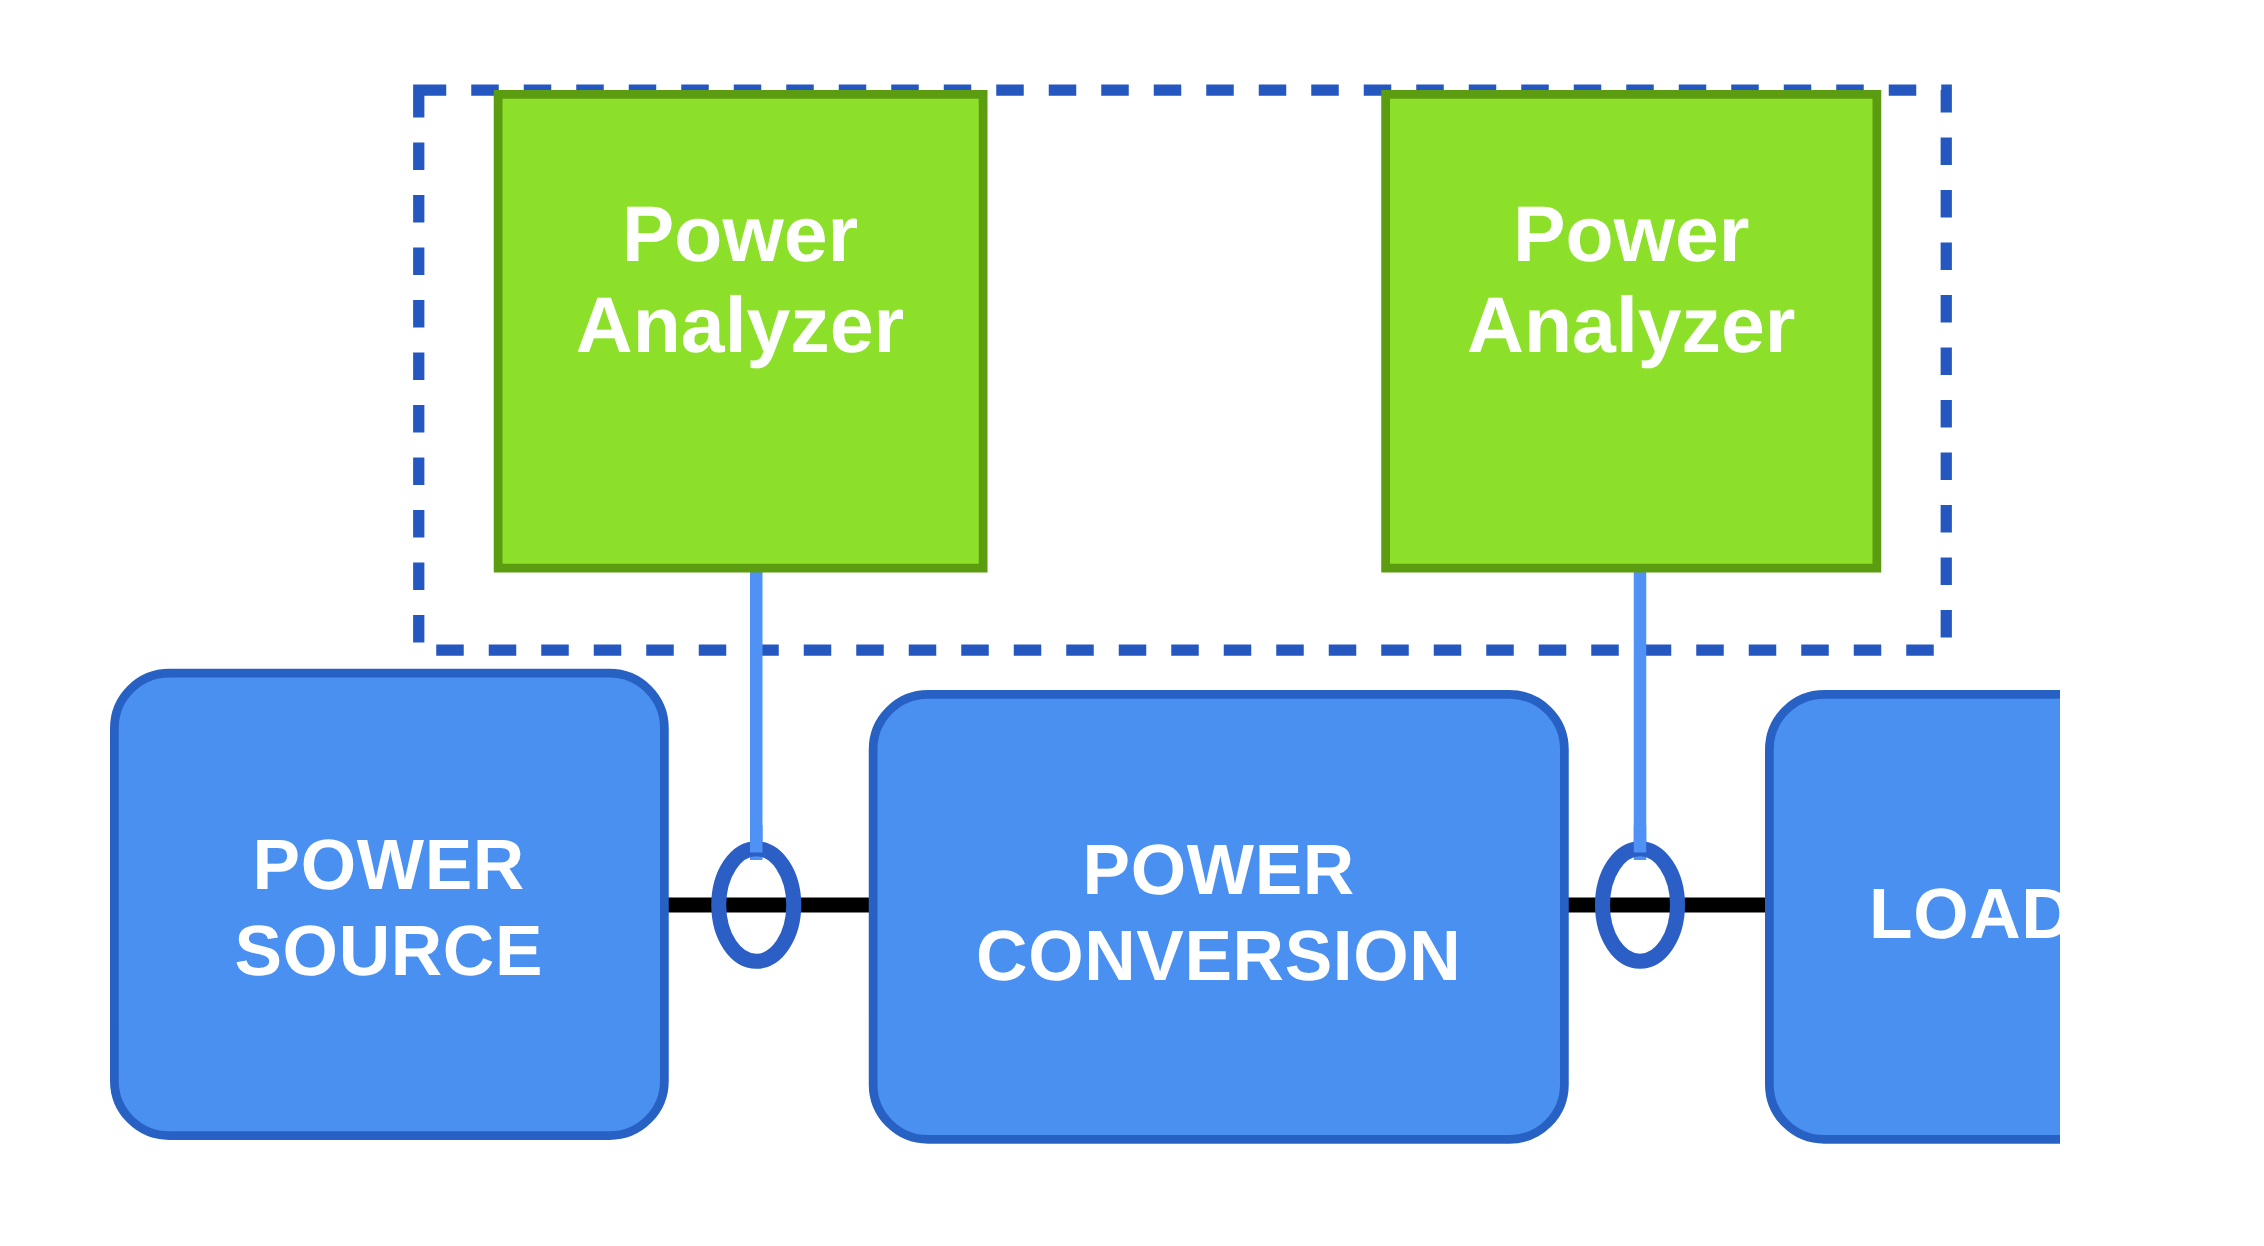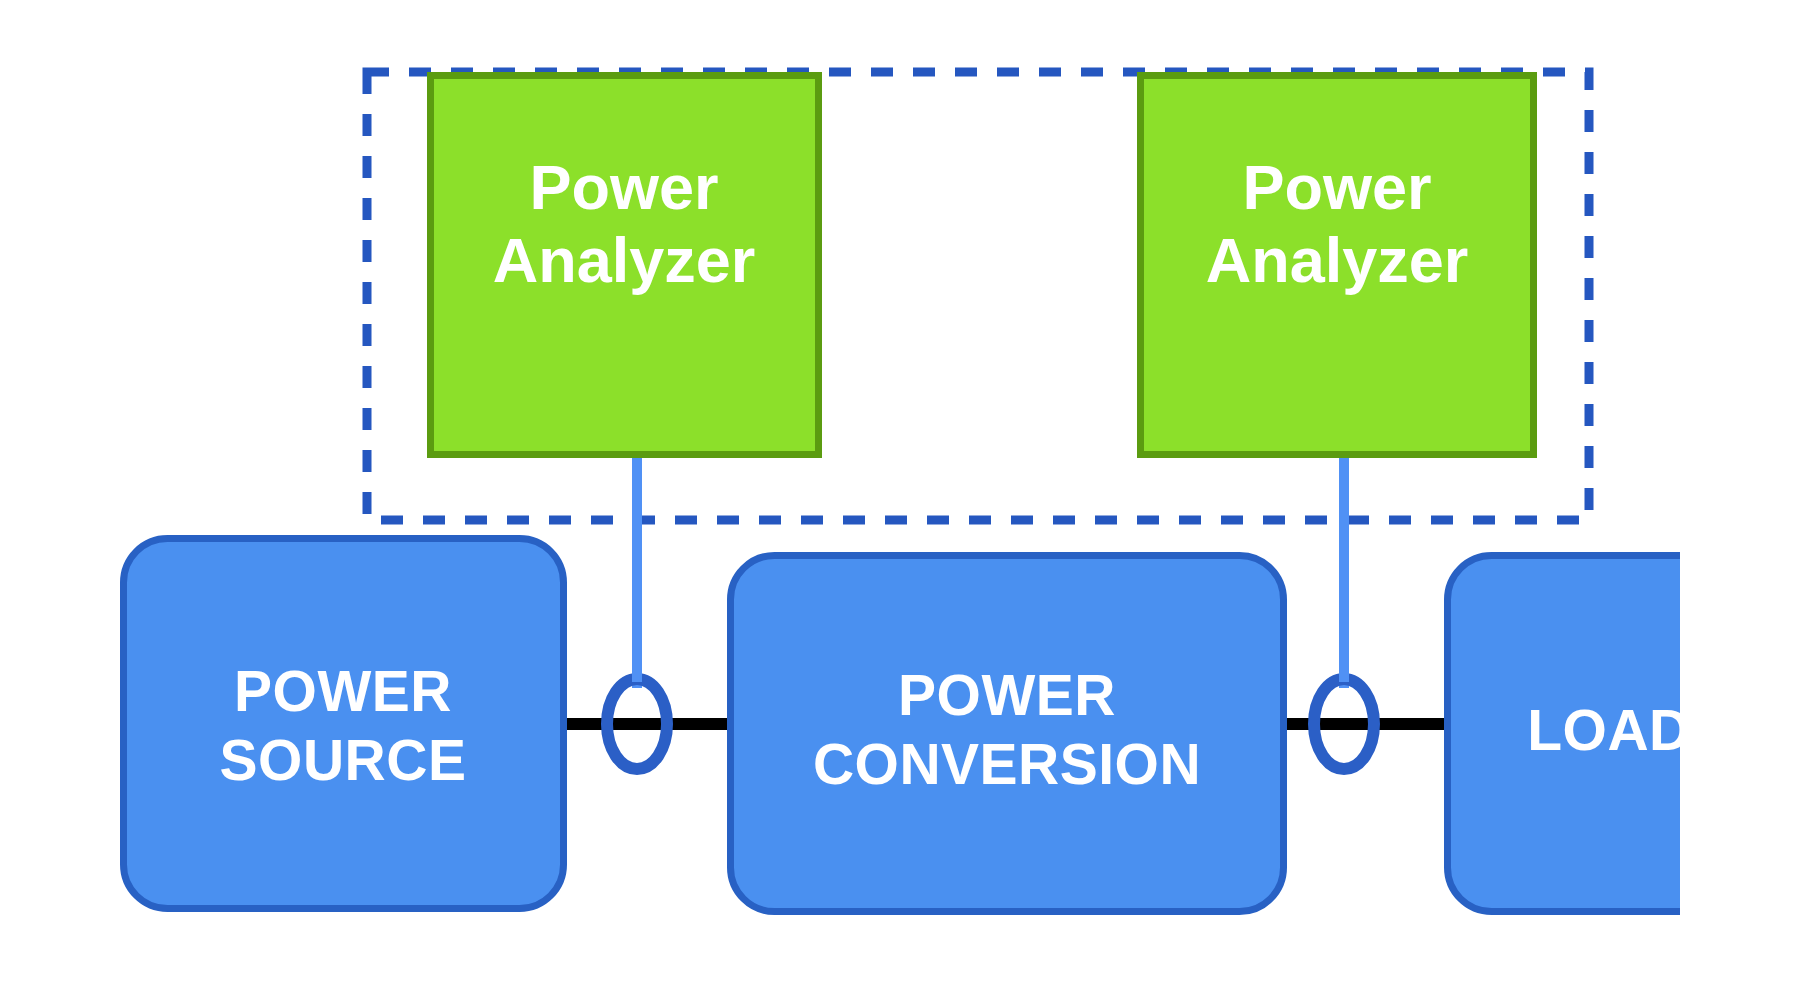--- a/index.html
+++ b/index.html
@@ -10,21 +10,20 @@
   }
   body {
     font-family: "Liberation Sans", "DejaVu Sans", sans-serif;
   }
   #stage {
     position: relative;
     width: 1648px;
     height: 997px;
     background: #ffffff;
     overflow: hidden;
-    margin-left: 32px;
   }
   #diagram-svg {
     position: absolute;
     left: 0;
     top: 0;
     width: 1811px;
     height: 997px;
     display: block;
   }
   .blk-label {

